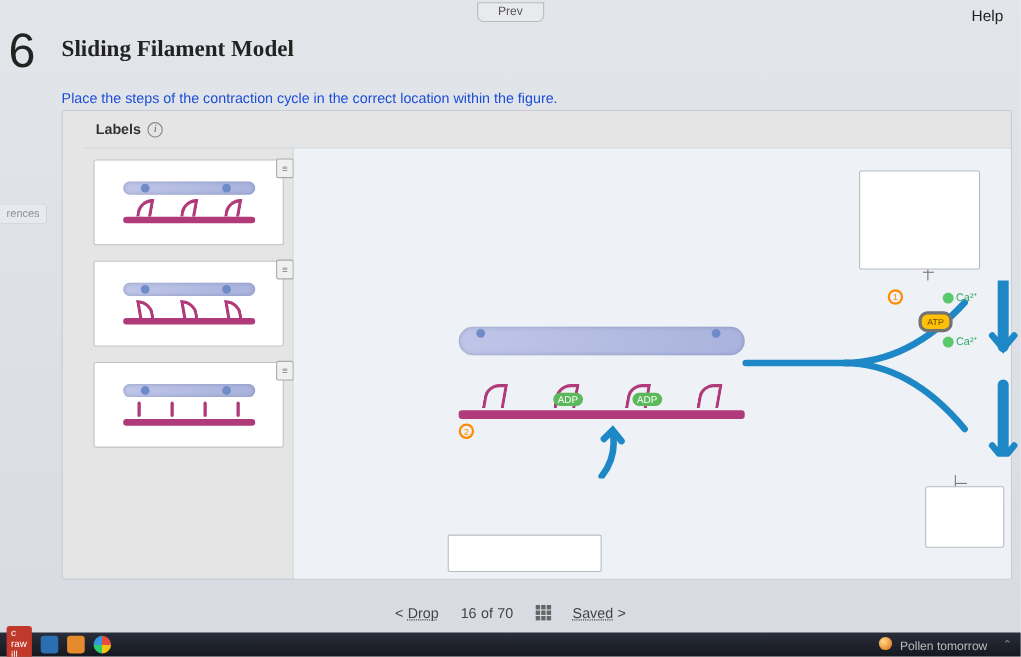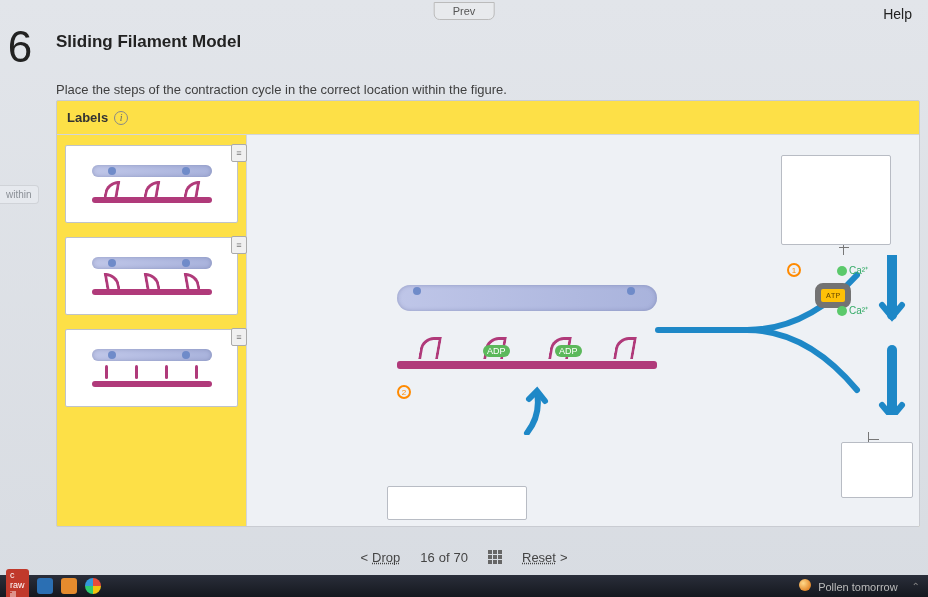--- a/index.html
+++ b/index.html
@@ -17,28 +17,28 @@
     position: absolute; left: 50%; top: 2px; transform: translateX(-50%);
     background: #e8eaed; border: 1px solid #bbb; border-bottom-left-radius: 6px;
     border-bottom-right-radius: 6px; padding: 2px 18px; font-size: 11px; color: #555;
   }
   .help-link { position: absolute; right: 16px; top: 6px; font-size: 14px; color: #222; }
 
   .q-number {
     position: absolute; left: 0; top: 22px; font-size: 44px; font-weight: 400;
     color: #222; width: 40px; text-align: center;
   }
-  .q-title { position: absolute; left: 56px; top: 32px; font-size: 17px; font-weight: 700; color: #222; }
-
-  .instruction { position: absolute; left: 56px; top: 82px; font-size: 13px; color: #404040; }
+  .q-title { position: absolute; left: 56px; top: 32px; font-size: 21px; font-weight: 700; color: #222; font-family: Liberation Serif, serif; }
+
+  .instruction { position: absolute; left: 56px; top: 82px; font-size: 13px; color: #1d4ed8; }
 
   .panel {
     position: absolute; left: 56px; top: 100px; right: 8px; bottom: 70px;
-    background: #fde047; border: 1px solid #c9ccd2; border-radius: 2px;
-    display: flex; flex-direction: column;
+    background: #e5e5e5; border: 1px solid #c9ccd2; border-radius: 2px;
+    display: flex; flex-direction: column; padding-left: 20px;
   }
   .panel-header {
     display: flex; align-items: center; height: 34px; border-bottom: 1px solid #d2d5da;
     padding: 0 10px; gap: 22px;
   }
   .ph-left { display: flex; align-items: center; gap: 6px; width: 170px; }
   .ph-label { font-size: 13px; font-weight: 700; color: #333; }
   .info-icon {
     width: 14px; height: 14px; border: 1px solid #888; border-radius: 50%;
     display: inline-flex; align-items: center; justify-content: center;
@@ -79,21 +79,21 @@
   .head { width: 14px; height: 16px; border: 3px solid #b03a7a; border-bottom: none;
     border-top-left-radius: 12px; border-top-right-radius: 0; transform: skewX(-10deg); }
   .head.type2 { transform: skewX(10deg); border-top-right-radius: 12px; border-top-left-radius: 0; }
   .head.type3 { width: 3px; background: #b03a7a; border: none; transform: none; height: 14px; border-radius: 2px; }
 
   .dropzone-area {
     flex: 1; position: relative; background: #eef1f5;
   }
   
   .central-fig {
-    position: absolute; left: 150px; top: 150px; width: 260px; height: 90px;
+    position: absolute; left: 150px; top: 162px; width: 260px; height: 90px;
   }
   .central-fig .fm-top { top: 0; height: 26px; border-radius: 13px; }
   .central-fig .fm-bot { bottom: 6px; height: 8px; }
   .central-fig .heads { bottom: 12px; height: 26px; }
   .central-fig .head { width: 20px; height: 22px; }
   .adp-tag { position: absolute; bottom: 18px; font-size: 9px; background: #5bb85b; color:#fff; padding: 1px 4px; border-radius: 6px; }
   .adp1 { left: 86px; } .adp2 { left: 158px; }
   .dot-marker { position:absolute; width:14px; height:14px; border:2px solid #ff8a00; border-radius:50%; font-size:8px; color:#ff8a00; display:flex; align-items:center; justify-content:center; }
   .dot-bl { left: 150px; top: 250px; }
   .arrow-up {
@@ -108,21 +108,21 @@
   }
   .branch { position:absolute; left:500px; top:120px; width:170px; height:160px; }
   .branch svg path { stroke:#1e88c7; stroke-width:6; fill:none; stroke-linecap:round; }
   .branch .tip { stroke-width:10; }
   .ca-label { position:absolute; font-size:10px; color:#3a6; }
   .ca-dot { width:10px; height:10px; border-radius:50%; background:#5bc96b; display:inline-block; vertical-align:middle; margin-right:2px; }
   .ca1 { left: 590px; top: 128px; }
   .ca2 { left: 590px; top: 168px; }
   .atp-pill {
     position: absolute; left: 568px; top: 148px; font-size: 8px; background: #ffc107;
-    color: #6b4a00; padding: 2px 5px; border-radius: 8px; border:6px solid #737373;font-family:Liberation Mono, monospace;
+    color: #6b4a00; padding: 2px 5px; border-radius: 8px; border:3px solid #737373;
   }
   .dot-num1 { position:absolute; left: 540px; top: 128px; }
 
   .drop-box {
     position: absolute; background: #fff; border: 1px solid #b8bcc4; border-radius: 2px;
   }
   .db-top { right: 28px; top: 20px; width: 110px; height: 90px; }
   .db-bottom { right: 6px; bottom: 28px; width: 72px; height: 56px; }
   .db-lower { left: 140px; bottom: 6px; width: 140px; height: 34px; }
   .tick { position:absolute; width:10px; height:1px; background:#777; }
@@ -174,21 +174,21 @@
 
 <div class="top-bar">
   <div class="saved-pill">Prev</div>
   <div class="help-link">Help</div>
 </div>
 
 <div class="q-number">6</div>
 <div class="q-title">Sliding Filament Model</div>
 <div class="instruction">Place the steps of the contraction cycle in the correct location within the figure.</div>
 
-<div class="left-snippet">within</div>
+<div class="left-snippet">rences</div>
 
 <div class="panel">
   <div class="panel-header">
     <div class="ph-left">
       <span class="ph-label">Labels</span>
       <span class="info-icon">i</span>
     </div>
   </div>
   <div class="panel-body">
     <div class="labels-col">
@@ -302,21 +302,21 @@
       <span></span>
       <span></span>
       <span></span>
       <span></span>
       <span></span>
       <span></span>
       <span></span>
       <span></span>
   </div>
   <div class="nav-btn">
-    <span class="underline">Reset</span>
+    <span class="underline">Saved</span>
     <span>&gt;</span>
   </div>
 </div>
 
 <div class="taskbar">
   <div class="left">
     <div class="red-badge">
       <div>c</div>
       <div>raw</div>
       <div>ill</div>

